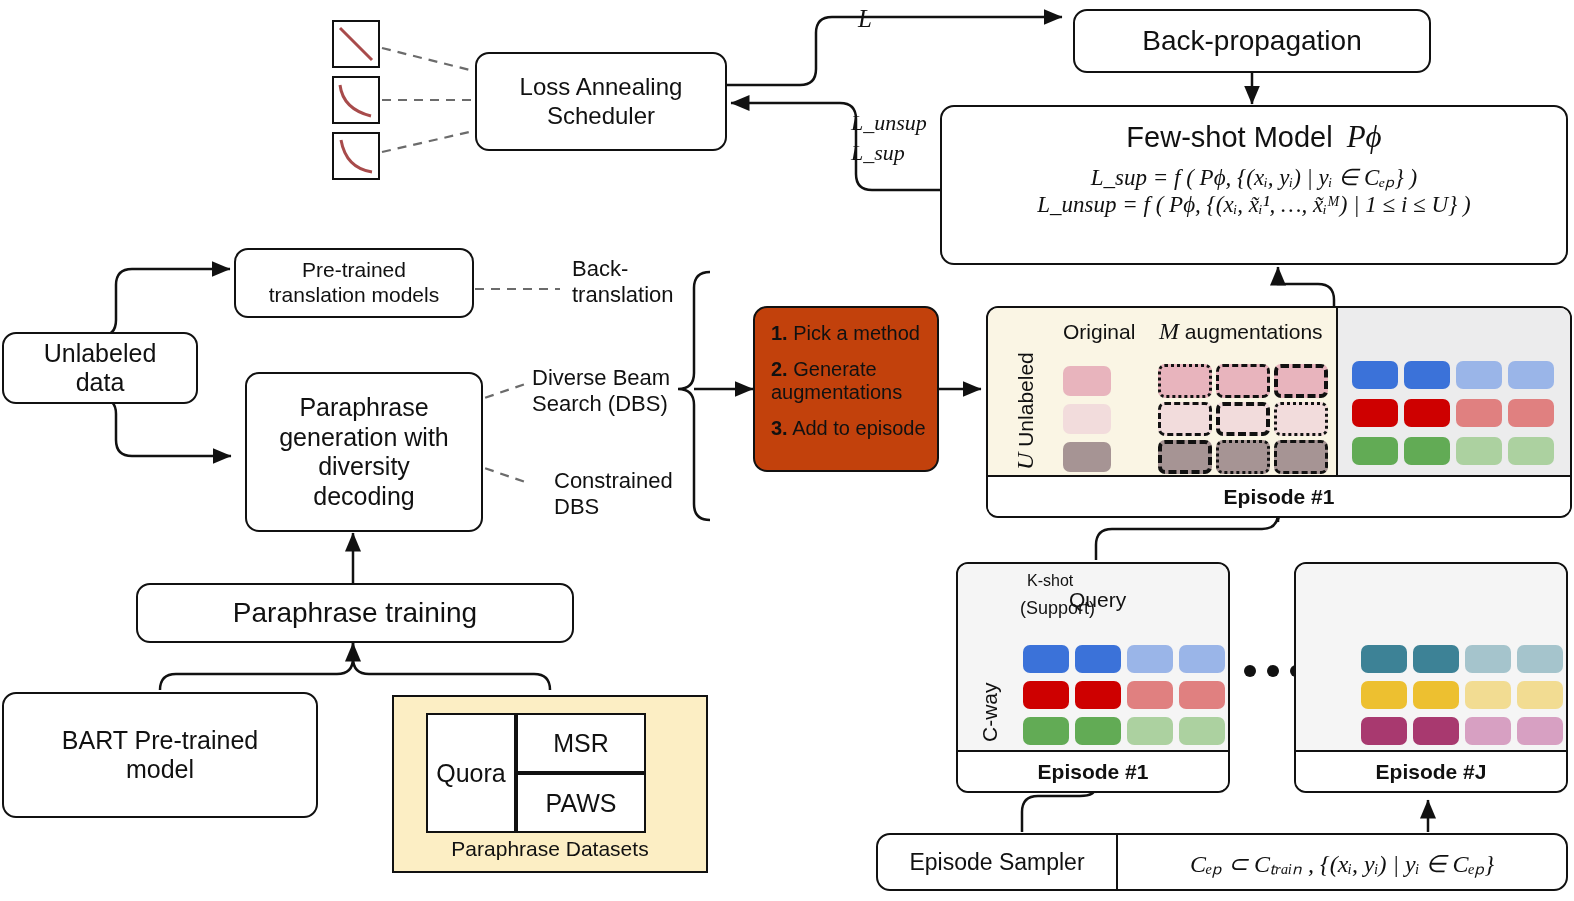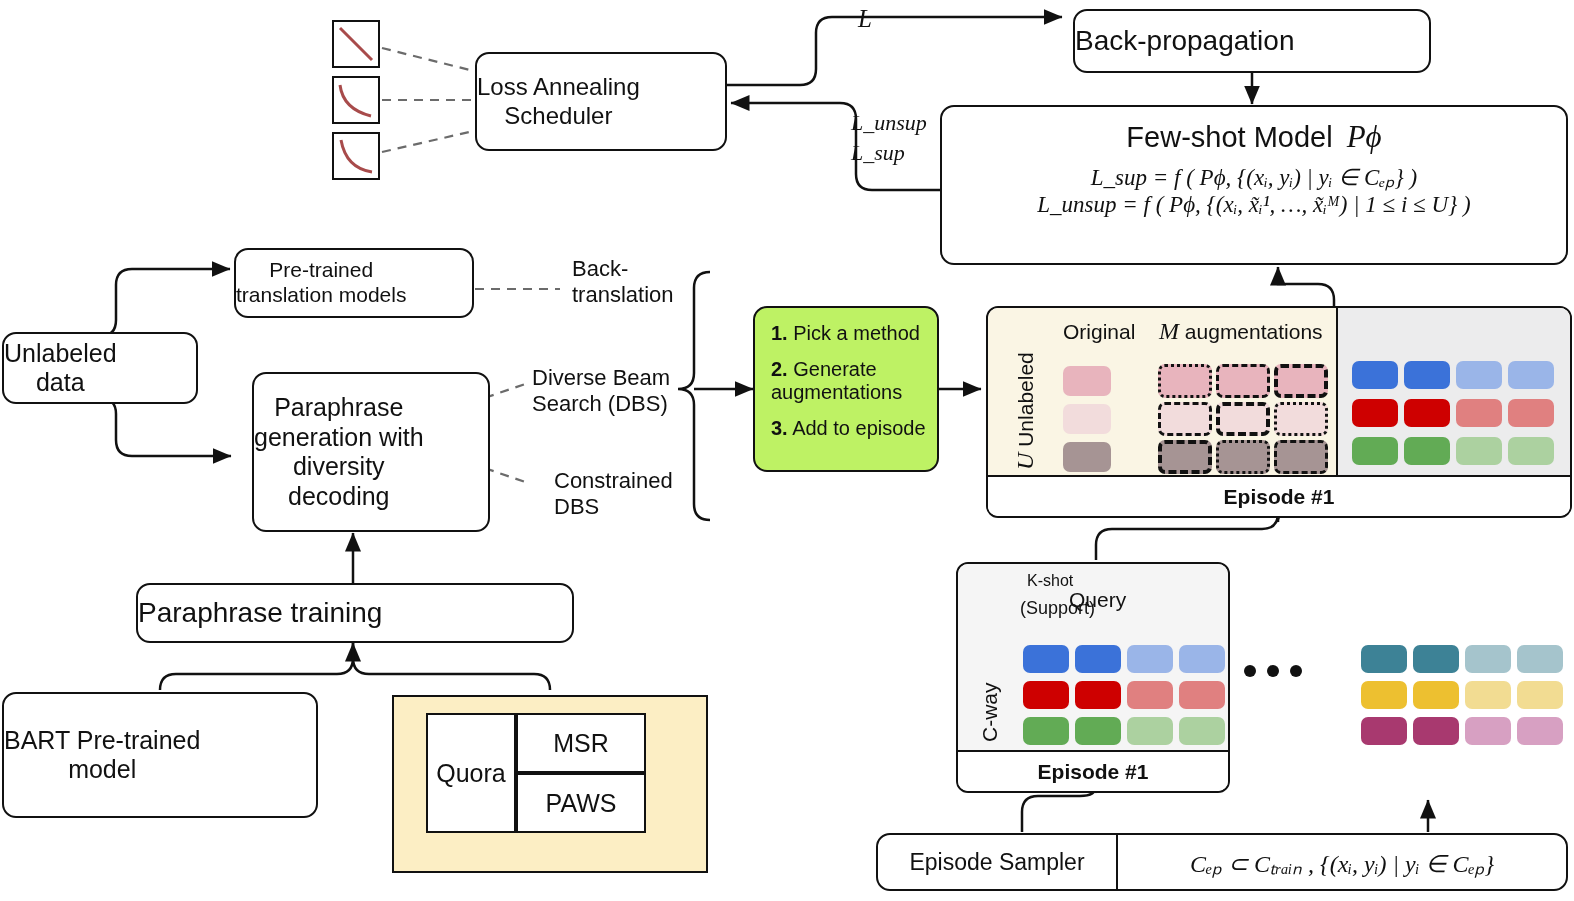--- a/index.html
+++ b/index.html
@@ -1,26 +1,26 @@
 <!DOCTYPE html>
 <html><head>
 <meta charset="utf-8">
 <style>
   html,body{margin:0;padding:0;background:#fff;}
   body{font-family:"Liberation Sans", sans-serif;}
   #stage{position:relative;width:1574px;height:901px;overflow:hidden;background:#fff;}
   .box{position:absolute;box-sizing:border-box;border:2.5px solid #111;border-radius:14px;background:#fff;
-       display:flex;align-items:center;justify-content:flex-start;text-align:center;color:#111;line-height:1.18;}
+       display:flex;align-items:center;justify-content:center;text-align:center;color:#111;line-height:1.18;}
   .lbl{position:absolute;color:#111;white-space:nowrap;}
   .mth{font-family:"Liberation Serif", serif;font-style:italic;}
   .svgl{position:absolute;left:0;top:0;width:1574px;height:901px;pointer-events:none;}
   .thumb{position:absolute;box-sizing:border-box;border:2.5px solid #111;background:#fff;}
   .chip{position:absolute;border-radius:7px;}
   .chipo{position:absolute;border-radius:7px;box-sizing:border-box;}
-  .steps{position:absolute;box-sizing:border-box;border:2.5px solid #111;border-radius:14px;background:#bef264;padding:14px 0 14px 16px;}
+  .steps{position:absolute;box-sizing:border-box;border:2.5px solid #111;border-radius:14px;background:#c2410c;padding:14px 0 14px 16px;}
   .step{font-size:20px;line-height:1.12;margin-bottom:14px;color:#111;}
   .step b{font-weight:bold;}
   .epwrap{position:absolute;box-sizing:border-box;border:2.5px solid #111;border-radius:12px;background:#fff;overflow:hidden;}
   .epbody{position:absolute;left:0;top:0;right:0;}
   .epfoot{position:absolute;left:0;right:0;bottom:0;border-top:2.5px solid #111;background:#fff;
           display:flex;align-items:center;justify-content:center;font-weight:bold;font-size:21px;color:#111;}
   .vlabel{position:absolute;transform:rotate(-90deg);transform-origin:left top;white-space:nowrap;color:#111;}
   .dsbox{position:absolute;box-sizing:border-box;background:#fceec4;border:2.5px solid #111;}
   .dscell{position:absolute;box-sizing:border-box;border:2px solid #111;background:#fff;
           display:flex;align-items:center;justify-content:center;color:#111;}
@@ -139,21 +139,21 @@
   <div class="box" style="left:234px;top:248px;width:240px;height:70px;font-size:21px;white-space:pre-line;">
     <span>Pre-trained
 translation models</span>
   </div>
 
   <div class="box" style="left:2px;top:332px;width:196px;height:72px;font-size:25px;white-space:pre-line;">
     <span>Unlabeled
 data</span>
   </div>
 
-  <div class="box" style="left:252px;top:372px;width:238px;height:160px;font-size:25px;white-space:pre-line;">
+  <div class="box" style="left:245px;top:372px;width:238px;height:160px;font-size:25px;white-space:pre-line;">
     <span>Paraphrase
 generation with
 diversity
 decoding</span>
   </div>
 
   <div class="lbl" style="left:572px;top:256px;font-size:22px;white-space:pre-line;line-height:1.2;">Back-
 translation</div>
   <div class="lbl" style="left:532px;top:365px;font-size:22px;white-space:pre-line;line-height:1.2;">Diverse Beam
 Search (DBS)</div>
@@ -172,20 +172,21 @@
   <div class="dsbox" style="left:392px;top:695px;width:316px;height:178px;">
     <div class="dscell" style="left:32px;top:16px;width:90px;height:120px;font-size:25px;">
       <span>Quora</span>
     </div>
     <div class="dscell" style="left:122px;top:16px;width:130px;height:60px;font-size:25px;">
       <span>MSR</span>
     </div>
     <div class="dscell" style="left:122px;top:76px;width:130px;height:60px;font-size:25px;">
       <span>PAWS</span>
     </div>
+    <div style="position:absolute;left:0;right:0;top:140px;text-align:center;font-size:21px;color:#111;">Paraphrase Datasets</div>
   </div>
 
   <div class="steps" style="left:753px;top:306px;width:186px;height:166px;">
     <div class="step">
       <b>1.</b>
       <span>Pick a method</span>
     </div>
     <div class="step">
       <b>2.</b>
       <span>Generate augmentations</span>
@@ -267,20 +268,26 @@
   <div class="chip" style="left:1075px;top:717px;width:46px;height:28px;background:#62ab55;"></div>
   <div class="chip" style="left:1127px;top:717px;width:46px;height:28px;background:#acd1a0;"></div>
   <div class="chip" style="left:1179px;top:717px;width:46px;height:28px;background:#acd1a0;"></div>
 
   <div class="dots" style="left:1244px;top:665px;">
     <div class="dot"></div>
     <div class="dot"></div>
     <div class="dot"></div>
   </div>
 
+  <div class="epwrap" style="left:1294px;top:562px;width:274px;height:231px;">
+    <div class="epbody" style="height:192px;background:#f5f5f5;"></div>
+    <div class="epfoot" style="height:39px;">
+      <span>Episode #J</span>
+    </div>
+  </div>
   <div class="chip" style="left:1361px;top:645px;width:46px;height:28px;background:#3d8296;"></div>
   <div class="chip" style="left:1413px;top:645px;width:46px;height:28px;background:#3d8296;"></div>
   <div class="chip" style="left:1465px;top:645px;width:46px;height:28px;background:#a5c4cc;"></div>
   <div class="chip" style="left:1517px;top:645px;width:46px;height:28px;background:#a5c4cc;"></div>
   <div class="chip" style="left:1361px;top:681px;width:46px;height:28px;background:#edc030;"></div>
   <div class="chip" style="left:1413px;top:681px;width:46px;height:28px;background:#edc030;"></div>
   <div class="chip" style="left:1465px;top:681px;width:46px;height:28px;background:#f2dc92;"></div>
   <div class="chip" style="left:1517px;top:681px;width:46px;height:28px;background:#f2dc92;"></div>
   <div class="chip" style="left:1361px;top:717px;width:46px;height:28px;background:#a8396f;"></div>
   <div class="chip" style="left:1413px;top:717px;width:46px;height:28px;background:#a8396f;"></div>

